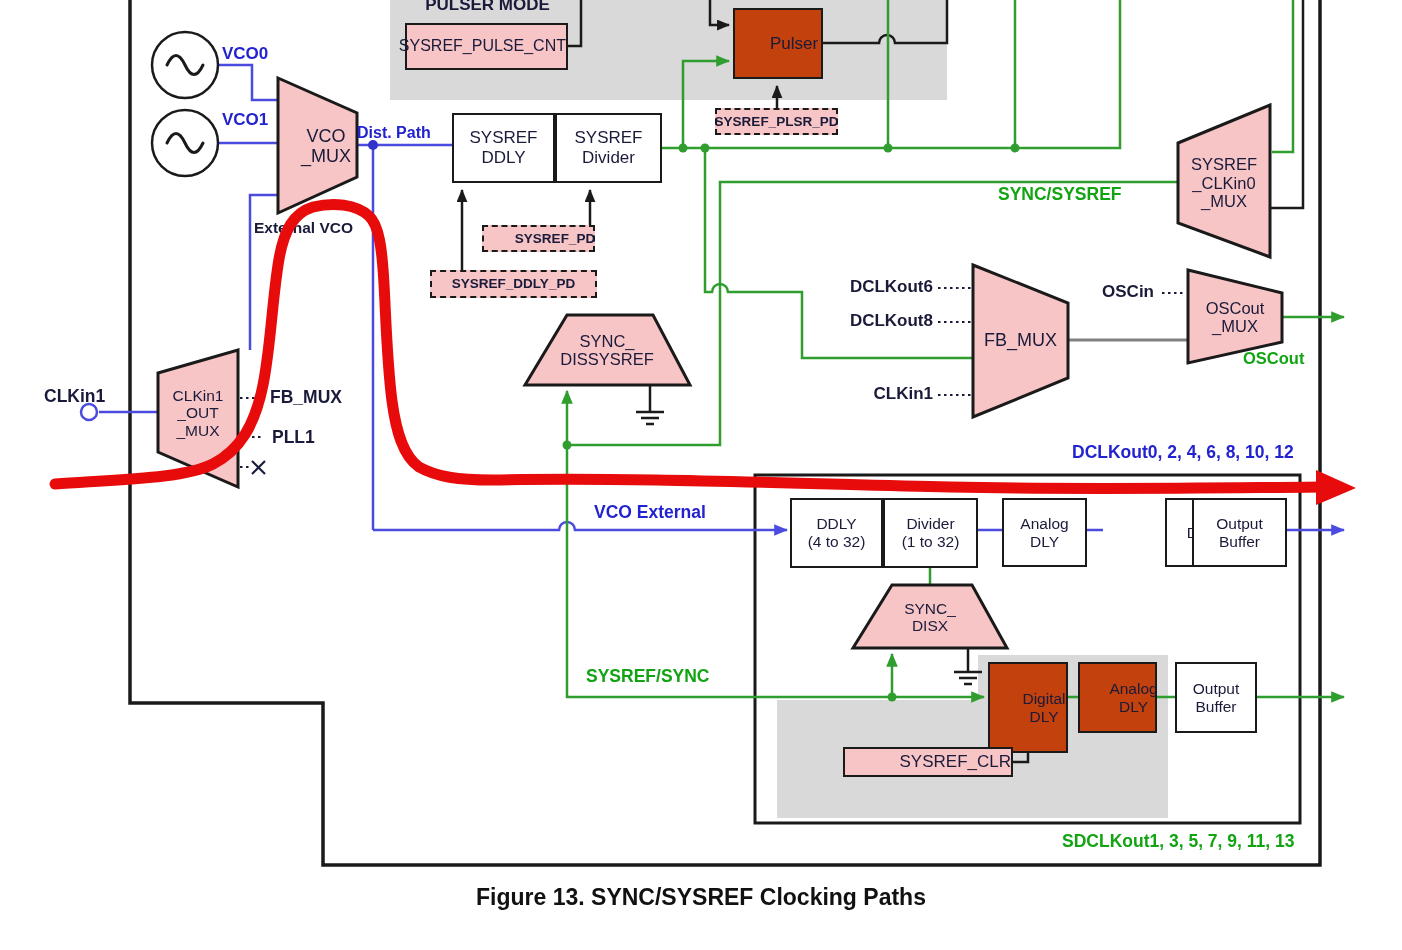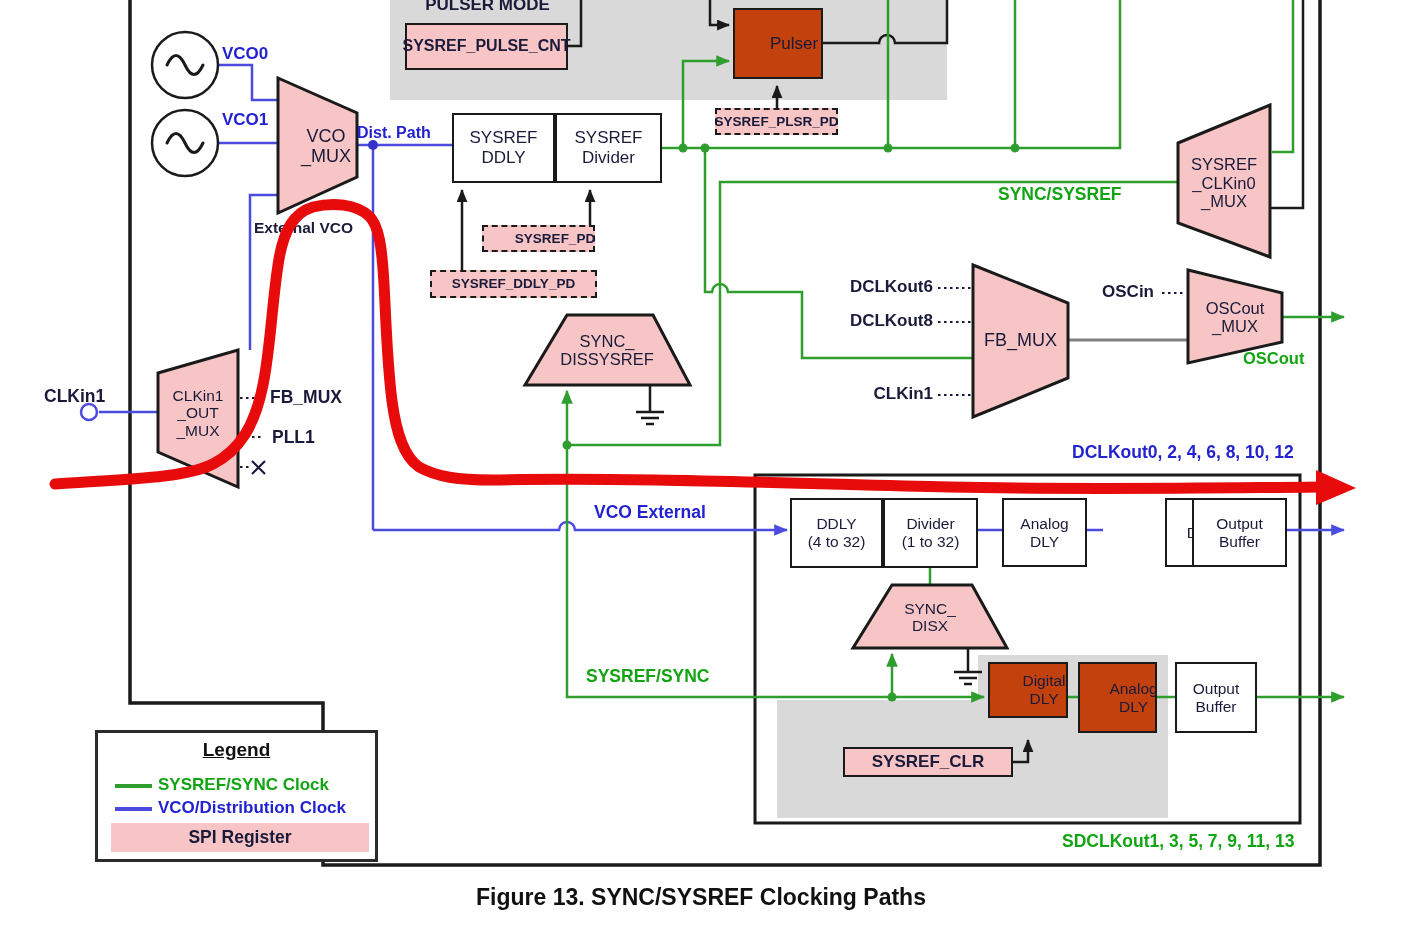--- a/index.html
+++ b/index.html
@@ -4,21 +4,21 @@
 <style>
   html,body{margin:0;padding:0;background:#fff;}
   #stage{position:relative;width:1402px;height:950px;background:#fff;overflow:hidden;
          font-family:"Liberation Sans",sans-serif;}
   .grayreg{position:absolute;background:#d9d9d9;z-index:1;}
   svg.base{position:absolute;left:0;top:0;z-index:2;}
   svg.toplayer{position:absolute;left:0;top:0;z-index:6;pointer-events:none;}
   .box{position:absolute;box-sizing:border-box;border:2.5px solid #1a1a1a;background:#fff;
        display:flex;align-items:center;justify-content:center;text-align:center;
        white-space:pre-line;color:#1a1a3a;font-size:17px;line-height:1.16;z-index:3;}
-  .reg{background:#f7c5c5;font-weight:bold;font-size:16px;}
+  .reg{background:#f7c5c5;font-weight:normal;font-size:16px;justify-content:flex-end;}
   .regd{background:#f7c5c5;border-style:dashed;border-width:2.5px;font-weight:bold;font-size:13.5px;}
   .grayfill{background:#c2410c;padding-left:32px;}
   .lbl{position:absolute;white-space:nowrap;z-index:4;font-size:17px;font-weight:bold;color:#1a1a3a;}
   .blue{color:#2222d0;} .green{color:#12a412;} .navy{color:#1a1a3a;}
   .muxtext{position:absolute;display:flex;align-items:center;justify-content:center;text-align:center;
            white-space:pre-line;color:#1a1a3a;z-index:4;line-height:1.12;}
   .caption{position:absolute;left:0;top:884px;width:1402px;text-align:center;font-size:23px;
            font-weight:bold;color:#111;z-index:4;}
   .legend{position:absolute;left:95px;top:730px;width:283px;height:132px;box-sizing:border-box;
           border:3px solid #2b2b2b;background:#fff;z-index:3;}
@@ -169,21 +169,21 @@
   <div class="box" style="left:790px;top:498px;width:93px;height:70px;font-size:15.5px;"><span>DDLY
 (4 to 32)</span></div>
   <div class="box" style="left:883px;top:498px;width:95px;height:70px;font-size:15.5px;"><span>Divider
 (1 to 32)</span></div>
   <div class="box" style="left:1002px;top:498px;width:85px;height:69px;font-size:15.5px;"><span>Analog
 DLY</span></div>
   <div class="box" style="left:1165px;top:498px;width:77px;height:69px;font-size:15.5px;"><span>DCC</span></div>
   <div class="box" style="left:1192px;top:498px;width:95px;height:69px;font-size:15.5px;"><span>Output
 Buffer</span></div>
 
-  <div class="box grayfill" style="left:988px;top:662px;width:80px;height:56px;font-size:15.5px;"><span>Digital
+  <div class="box grayfill" style="left:988px;top:662px;width:80px;height:91px;font-size:15.5px;"><span>Digital
 DLY</span></div>
   <div class="box grayfill" style="left:1078px;top:662px;width:79px;height:71px;font-size:15.5px;"><span>Analog
 DLY</span></div>
   <div class="box" style="left:1175px;top:662px;width:82px;height:71px;font-size:15.5px;"><span>Output
 Buffer</span></div>
   <div class="box reg" style="left:843px;top:747px;width:170px;height:30px;font-size:17px;"><span>SYSREF_CLR</span></div>
 
   <div class="muxtext" style="left:280px;top:118px;width:92px;height:56px;font-size:18px;"><span>VCO
 _MUX</span></div>
   <div class="muxtext" style="left:158px;top:380px;width:80px;height:66px;font-size:15.5px;"><span>CLKin1
@@ -212,30 +212,20 @@
   <div class="lbl navy" style="left:818px;top:277px;width:115px;text-align:right;"><span>DCLKout6</span></div>
   <div class="lbl navy" style="left:818px;top:311px;width:115px;text-align:right;"><span>DCLKout8</span></div>
   <div class="lbl navy" style="left:818px;top:384px;width:115px;text-align:right;"><span>CLKin1</span></div>
   <div class="lbl navy" style="left:1090px;top:282px;width:64px;text-align:right;"><span>OSCin</span></div>
   <div class="lbl green" style="left:1243px;top:349px;font-size:16.5px;"><span>OSCout</span></div>
   <div class="lbl blue" style="left:1072px;top:442px;font-size:17.5px;"><span>DCLKout0, 2, 4, 6, 8, 10, 12</span></div>
   <div class="lbl blue" style="left:594px;top:502px;font-size:17.5px;"><span>VCO External</span></div>
   <div class="lbl green" style="left:586px;top:666px;font-size:17.5px;"><span>SYSREF/SYNC</span></div>
   <div class="lbl green" style="left:1062px;top:831px;font-size:17.5px;"><span>SDCLKout1, 3, 5, 7, 9, 11, 13</span></div>
 
-  <div class="legend">
-    <div class="ltitle">Legend</div>
-    <div class="lsample" style="top:51px;background:#2f9e2f;"></div>
-    <div class="ltext green" style="top:42px;"><span>SYSREF/SYNC Clock</span></div>
-    <div class="lsample" style="top:74px;background:#4b4be0;"></div>
-    <div class="ltext blue" style="top:65px;"><span>VCO/Distribution Clock</span></div>
-    <div class="spis">
-        <span>SPI Register</span>
-      </div>
-  </div>
 
   <div class="caption">Figure 13.  SYNC/SYSREF Clocking Paths</div>
 
   <svg class="toplayer" width="1402" height="950" viewBox="0 0 1402 950">
     <path d="M55,484 C130,479 185,478 213,464 C240,450 255,425 263,385 C271,345 272,300 279,259
          C284,231 293,213 313,207 C333,202 356,204 369,216 C379,225 382,248 384,284
          C386,320 387,362 392,401 C396,431 403,456 419,467 C437,477 458,480 492,480
          C620,477 780,483 950,487 C1080,490 1200,488 1322,487" fill="none" stroke="#e80b0b" stroke-width="11" stroke-linecap="round" stroke-linejoin="round"></path>
     <polygon points="1316,470 1356,488 1316,505" fill="#e80b0b"></polygon>
   </svg>

